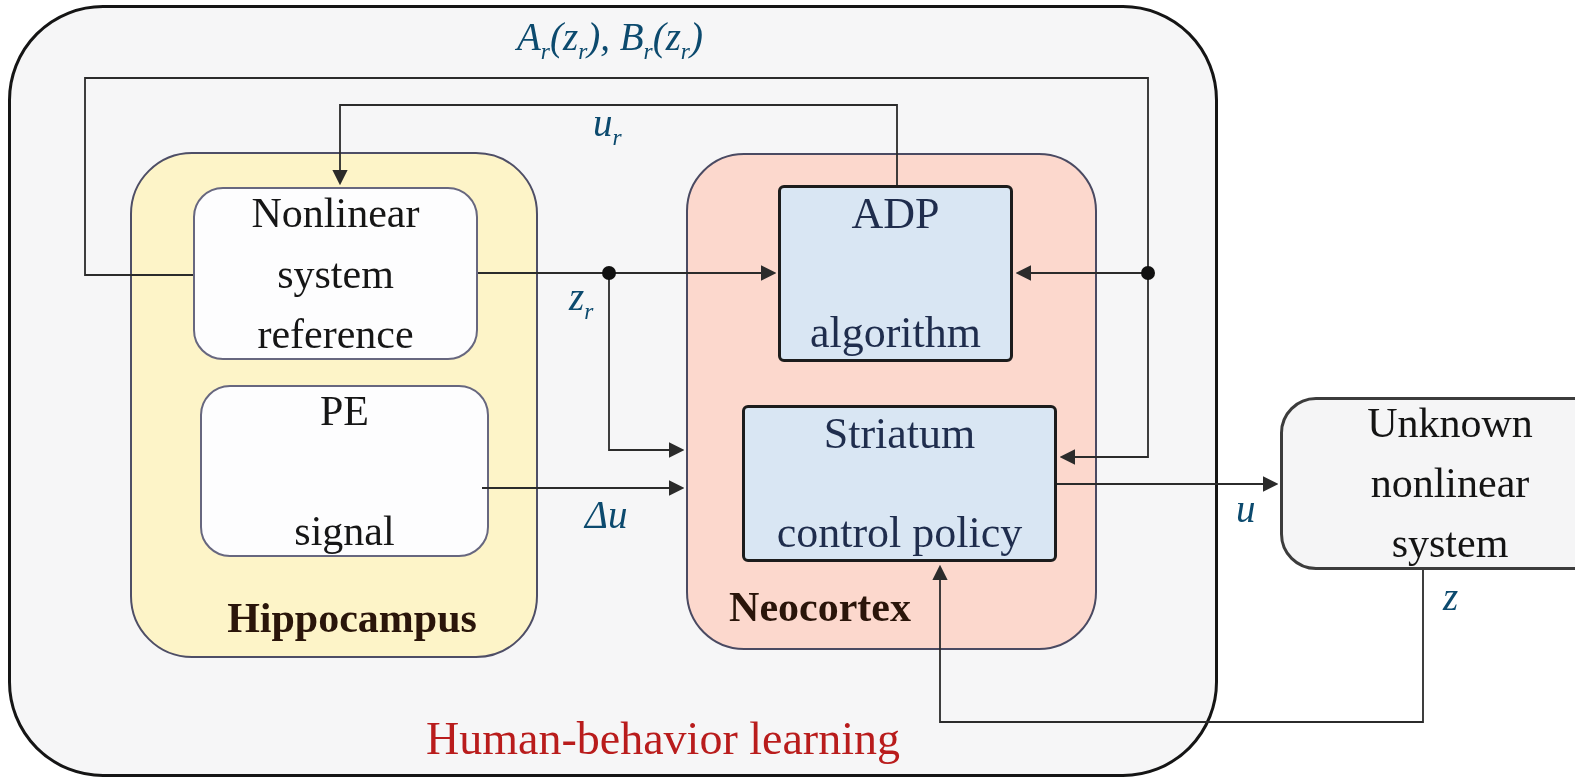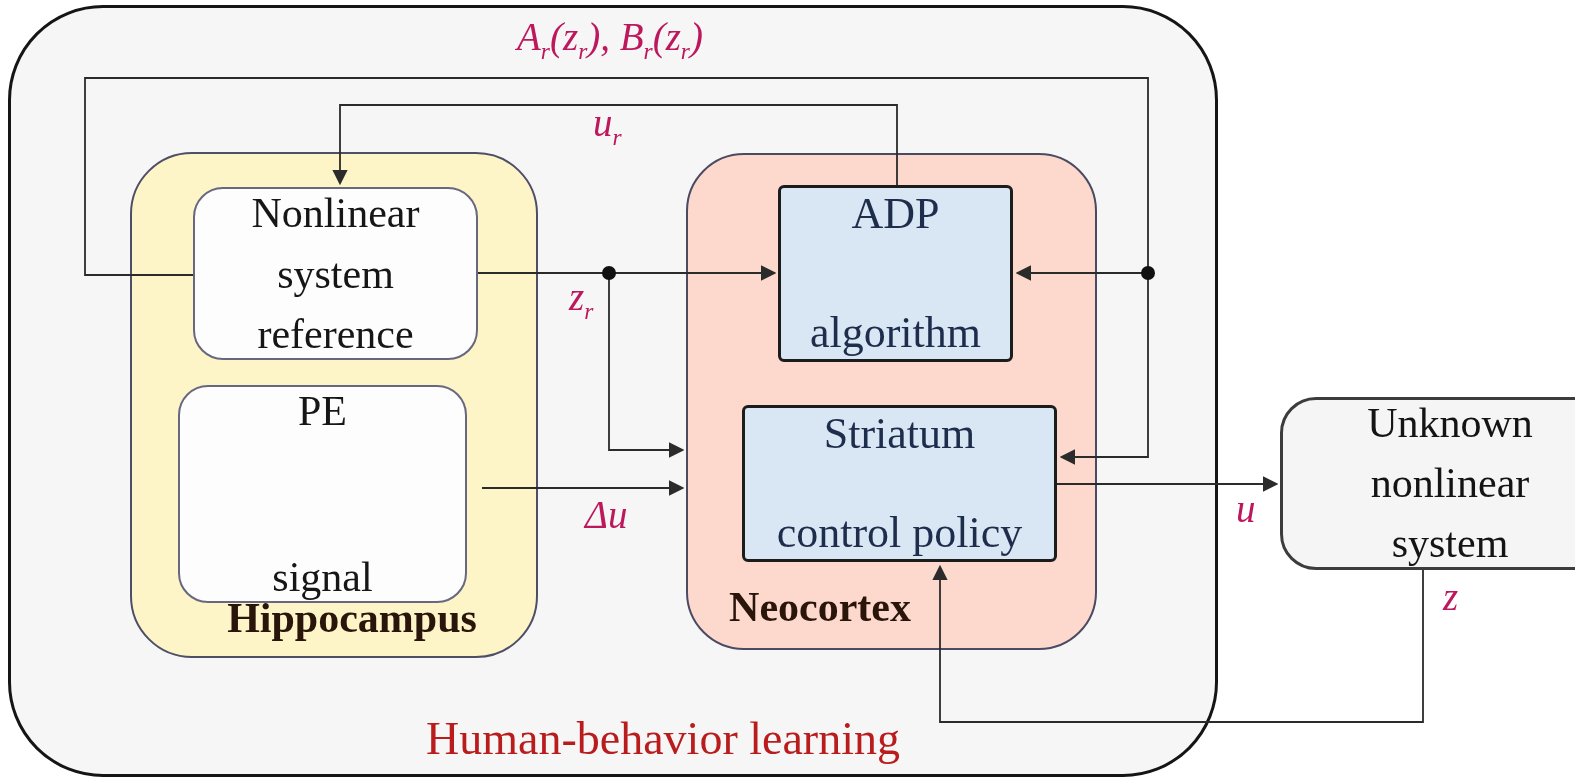--- a/index.html
+++ b/index.html
@@ -32,40 +32,40 @@
     background:var(--box_fill,#fdfdfe);
     border:2px solid #67677f; border-radius:30px;
     font-size:42px; line-height:48px; color:#161616;
   }
   .bluebox {
     background:var(--module_fill,#d9e6f3);
     border:3px solid #1c1c1c; border-radius:6px;
     font-size:44px; line-height:52px; color:var(--navy_text,#1f2d4d);
   }
   #model-ref { left:193px; top:187px; width:285px; height:173px; }
-  #pe-box    { left:178px; top:385px; width:289px; height:218px; }
+  #pe-box    { left:200px; top:385px; width:289px; height:172px; }
   #adp-box   { left:778px; top:185px; width:235px; height:177px; }
   #striatum-box { left:742px; top:405px; width:315px; height:157px; }
   #plant-box {
     left:1280px; top:397px; width:340px; height:173px;
     background:var(--plant_fill,#f5f5f6);
     border:3px solid #3c3c3c; border-radius:36px;
     font-size:42px; line-height:47px; color:#141414;
   }
   .container-label {
     position:absolute; text-align:center; font-weight:bold;
     color:var(--brown_label,#2a150a); font-size:42px;
   }
   #hippo-label { left:192px; top:594px; width:320px; }
   #neo-label   { left:680px; top:583px; width:280px; }
   #hbl-label {
     position:absolute; left:333px; top:712px; width:660px; text-align:center;
     font-weight:normal; font-size:46px; color:#b91c1c;
   }
-  .mathlabel { position:absolute; font-style:italic; font-size:39px; color:#be185d; white-space:nowrap; }
+  .mathlabel { position:absolute; font-style:italic; font-size:39px; color:#0c4a6e; white-space:nowrap; }
   .mathlabel sub { font-size:0.6em; font-style:italic; }
   #ab-label { left:440px; top:14px; width:340px; text-align:center; }
   #ur-label { left:593px; top:100px; }
   #zr-label { left:569px; top:274px; }
   #du-label { left:585px; top:492px; }
   #u-label  { left:1236px; top:486px; }
   #z-label  { left:1443px; top:574px; }
   #wires { position:absolute; left:0; top:0; pointer-events:none; }
   #wires path { fill:none; stroke:var(--wire,#2b2b2b); stroke-width:1.8; }
   #wires circle { fill:#111111; stroke:none; }

